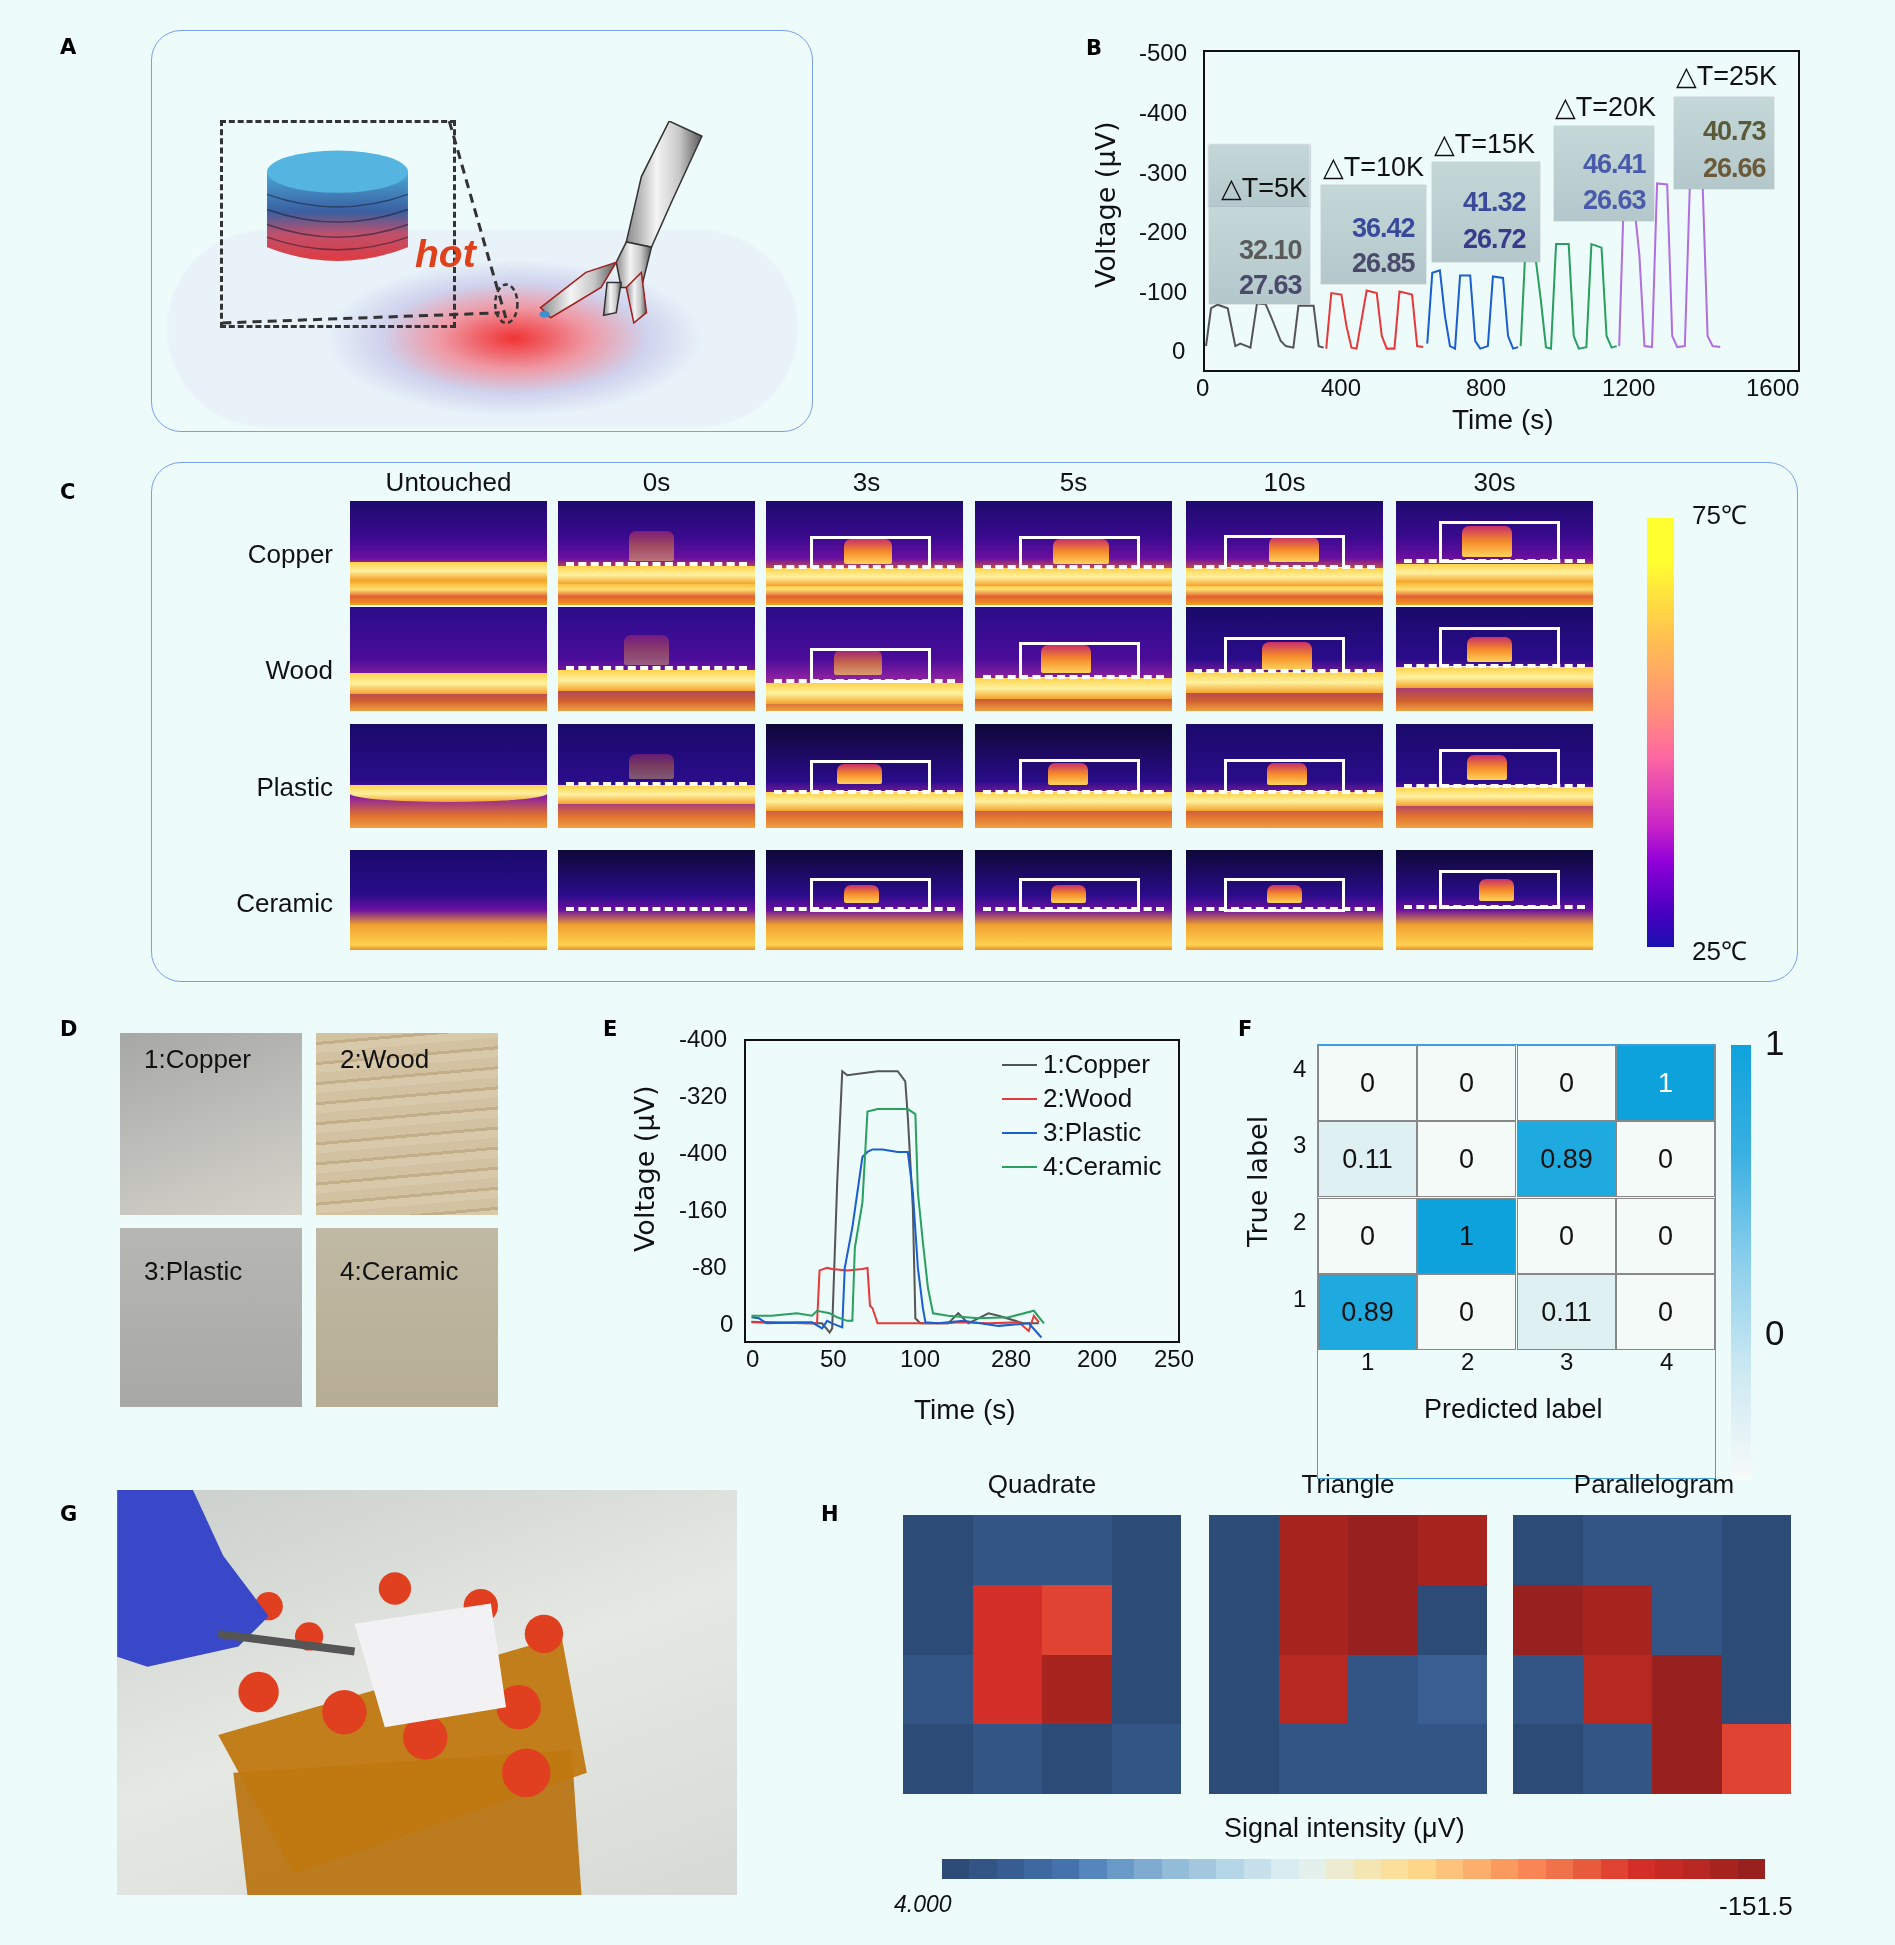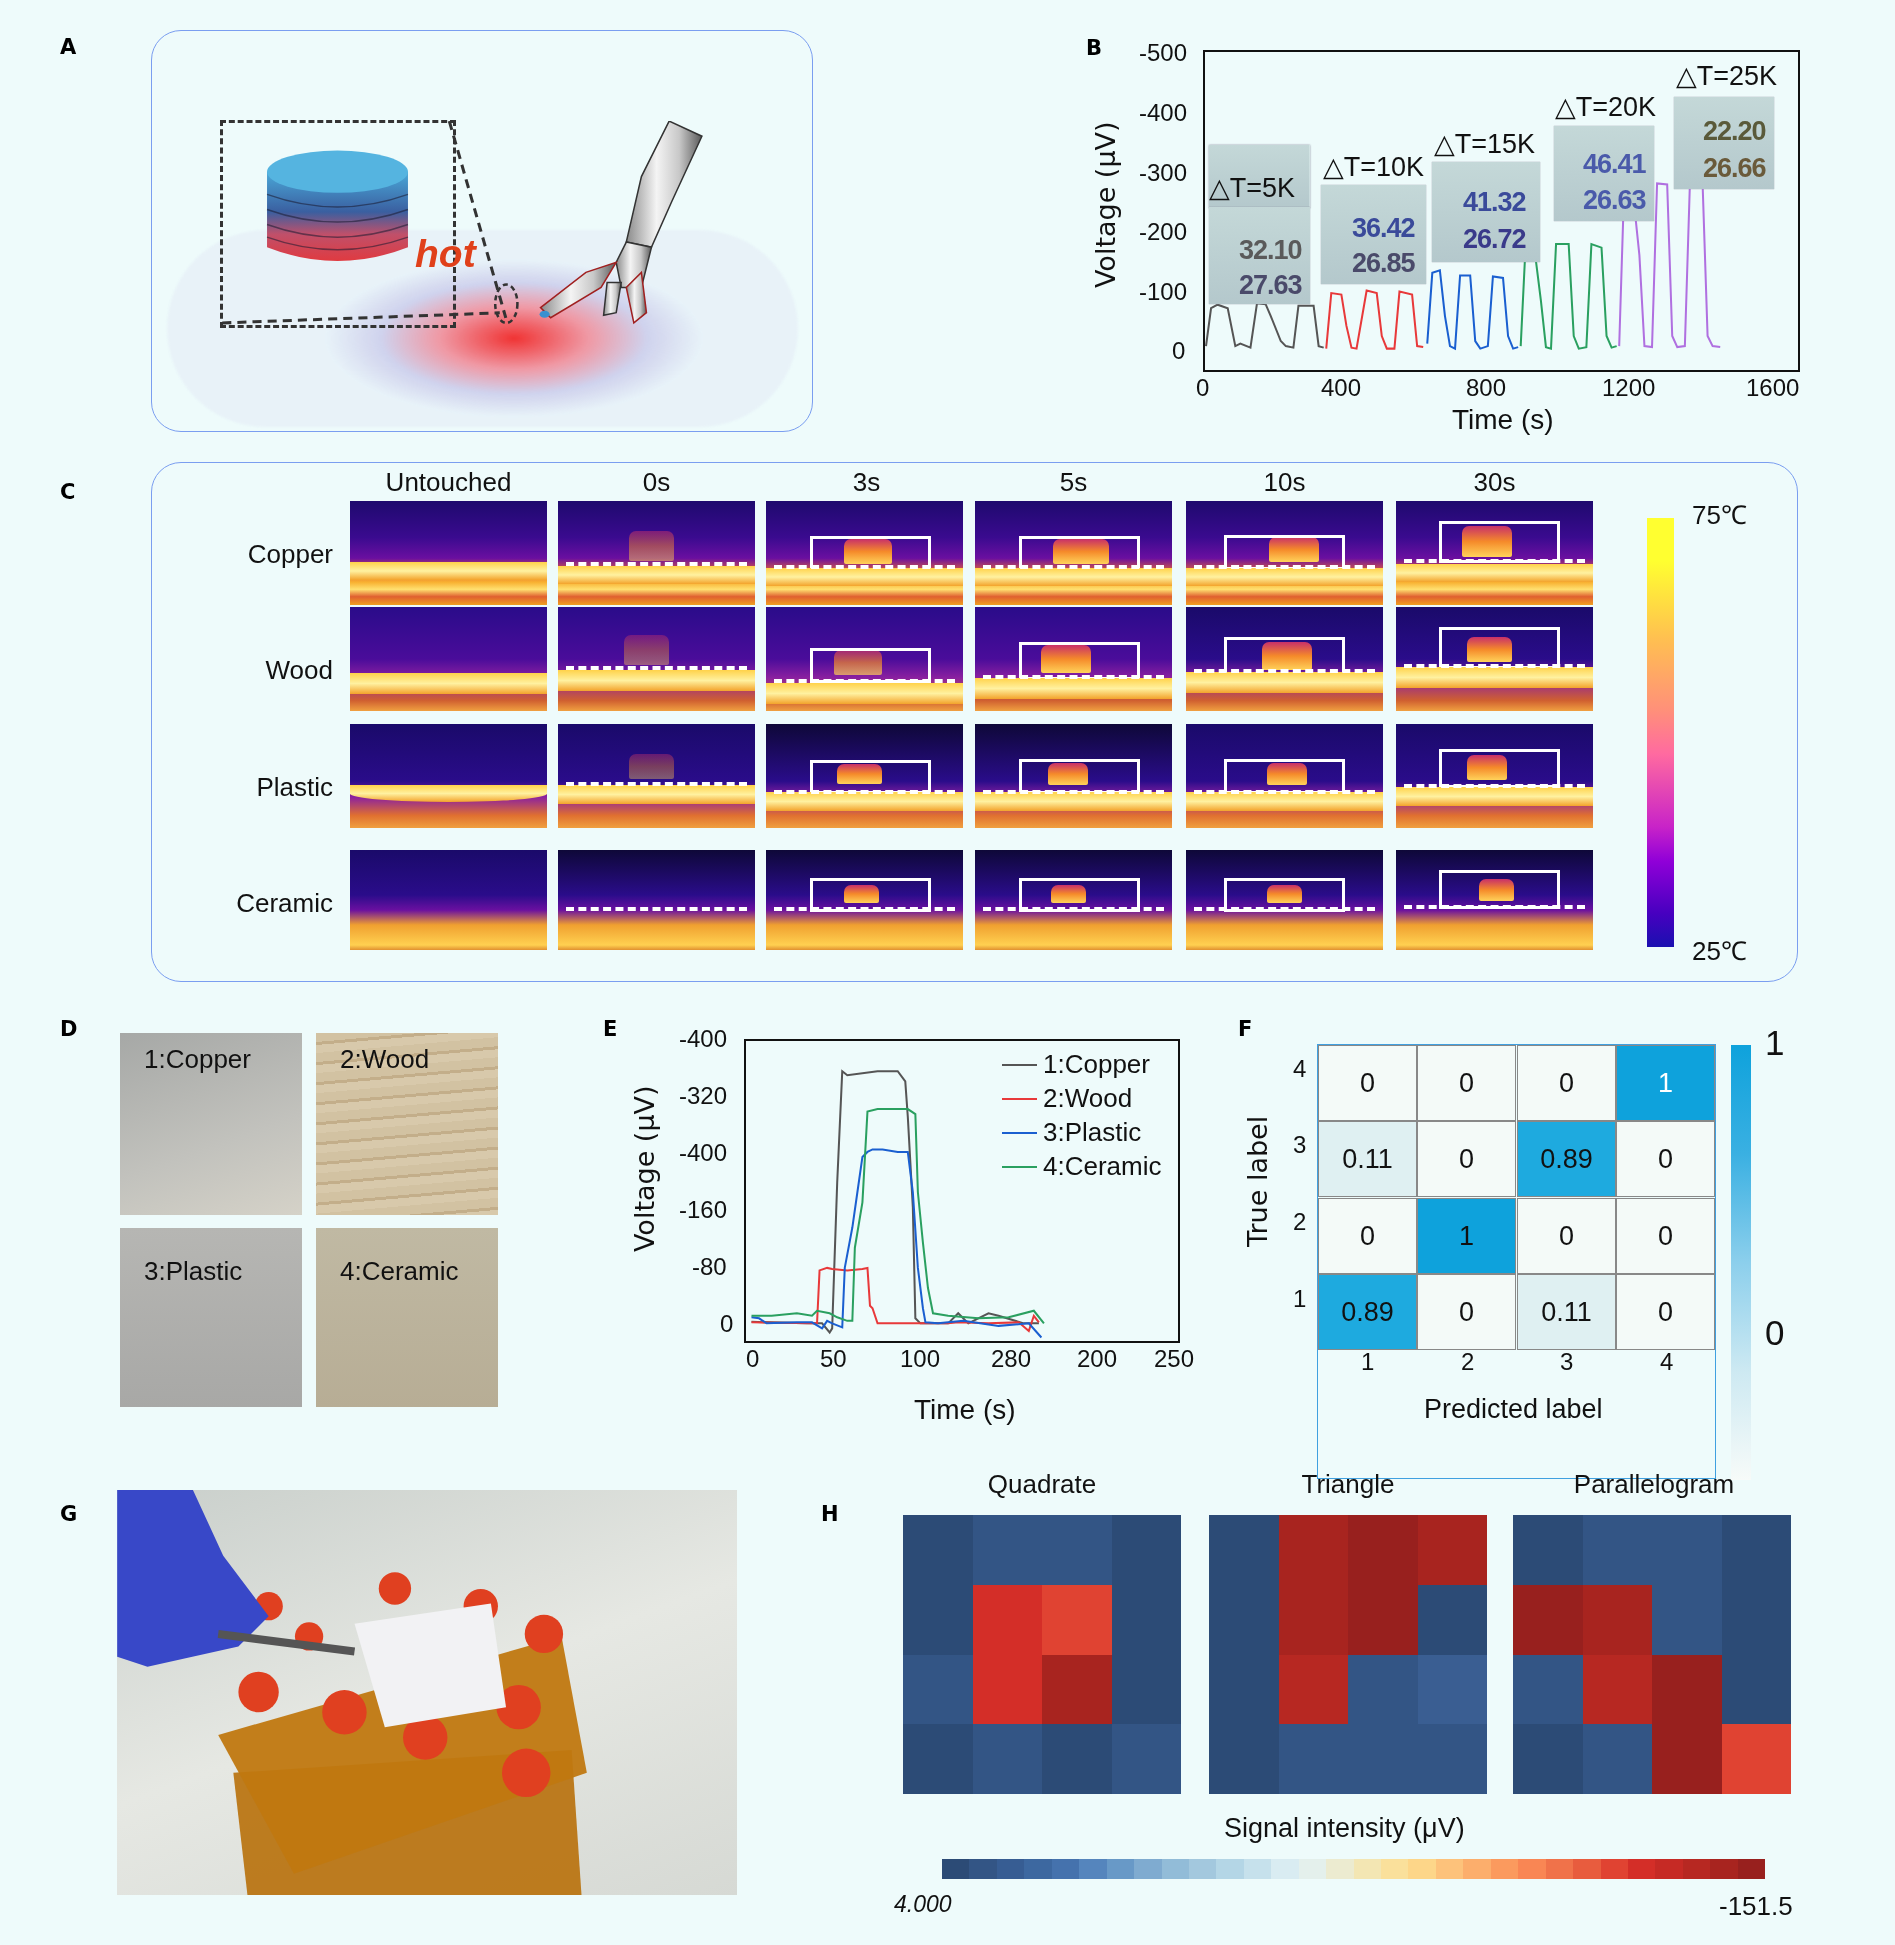--- a/index.html
+++ b/index.html
@@ -114,21 +114,21 @@
   <g fill="none" stroke-width="4">
     <polyline stroke="#555" points="2,580 12,505 25,498 45,505 60,580 70,575 90,583 103,495 120,497 130,520 150,570 160,580 175,583 185,500 215,500 225,580 235,583"></polyline>
     <polyline stroke="#e8393a" points="240,585 250,475 270,478 280,540 290,583 300,585 320,470 340,475 350,560 360,585 375,585 385,472 410,478 420,580 432,582"></polyline>
     <polyline stroke="#1a5fd0" points="440,575 450,435 465,430 475,520 485,580 495,585 505,440 525,440 535,570 545,585 560,580 570,442 590,445 600,560 610,585 620,582"></polyline>
     <polyline stroke="#2aa060" points="625,580 635,375 650,370 665,490 675,582 685,585 695,378 720,378 730,560 740,585 755,582 765,378 785,385 795,560 805,583 815,580"></polyline>
     <polyline stroke="#b070e0" points="820,580 830,260 845,255 860,400 870,580 885,582 895,258 915,260 925,560 935,582 950,580 960,258 985,255 995,560 1005,580 1020,582"></polyline>
   </g>
 </svg>
 
 <div class="lcd" style="left:1209px;top:145px;width:33px;height:62px;transform:scale(3.05,1.02);transform-origin:left top;"></div>
-<div class="dt-lbl" style="left:1209px;top:172px;">△T=5K</div>
+<div class="dt-lbl" style="left:1209px;top:172px;padding-left:12px;">△T=5K</div>
 <div class="dt-lbl" style="left:1323px;top:151px;">△T=10K</div>
 <div class="dt-lbl" style="left:1434px;top:128px;">△T=15K</div>
 <div class="dt-lbl" style="left:1555px;top:91px;">△T=20K</div>
 <div class="dt-lbl" style="left:1676px;top:60px;">△T=25K</div>
 
 <div class="lcd" style="left:1209px;top:207px;width:101px;height:97px;">
   <div class="v1" style="left:30px;top:28px;color:#5a5a5a;">32.10</div>
   <div class="v2" style="left:30px;top:63px;color:#4a4a6a;">27.63</div>
 </div>
 <div class="lcd" style="left:1321px;top:185px;width:105px;height:99px;text-align:center;">
@@ -137,21 +137,21 @@
 </div>
 <div class="lcd" style="left:1432px;top:162px;width:108px;height:100px;">
   <div class="v1" style="left:31px;top:25px;color:#3a4a9a;">41.32</div>
   <div class="v2" style="left:31px;top:62px;color:#3a3a8a;">26.72</div>
 </div>
 <div class="lcd" style="left:1554px;top:126px;width:100px;height:95px;">
   <div class="v1" style="left:29px;top:23px;color:#4a5aaa;">46.41</div>
   <div class="v2" style="left:29px;top:59px;color:#4a5aaa;">26.63</div>
 </div>
 <div class="lcd" style="left:1674px;top:97px;width:100px;height:92px;">
-  <div class="v1" style="left:29px;top:19px;color:#5a5a3a;">22.20</div>
+  <div class="v1" style="left:29px;top:19px;color:#5a5a3a;">40.73</div>
   <div class="v2" style="left:29px;top:56px;color:#6a5a3a;">26.66</div>
 </div>
 
 <div class="plabel" style="left:60px;top:480px;">C</div>
 <div class="rbox" style="left:151px;top:462px;width:1645px;height:518px;"></div>
 
 <div class="c-colhdr" style="left:350px;top:467px;width:197px;">Untouched</div>
 <div class="c-colhdr" style="left:558px;top:467px;width:197px;">0s</div>
 <div class="c-colhdr" style="left:768px;top:467px;width:197px;">3s</div>
 <div class="c-colhdr" style="left:975px;top:467px;width:197px;">5s</div>

